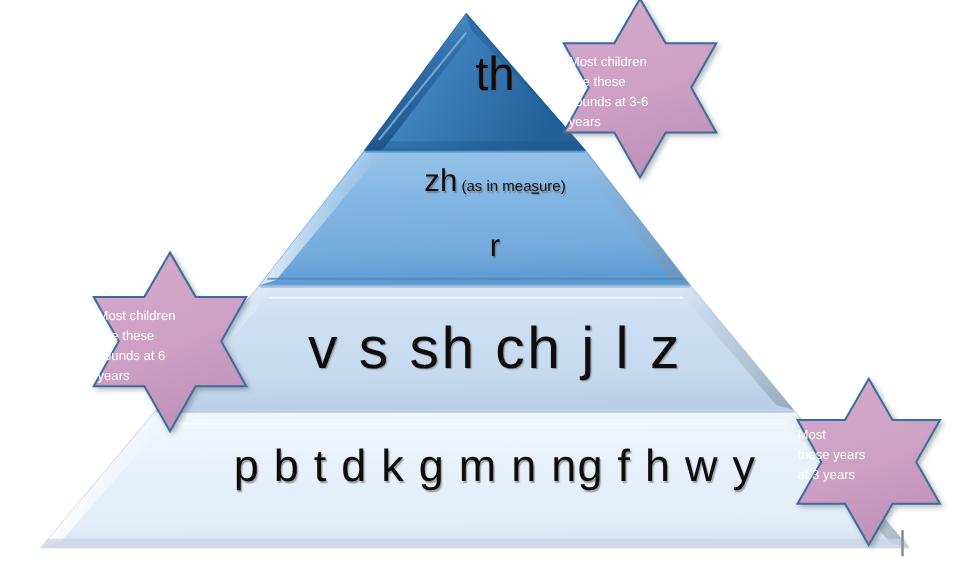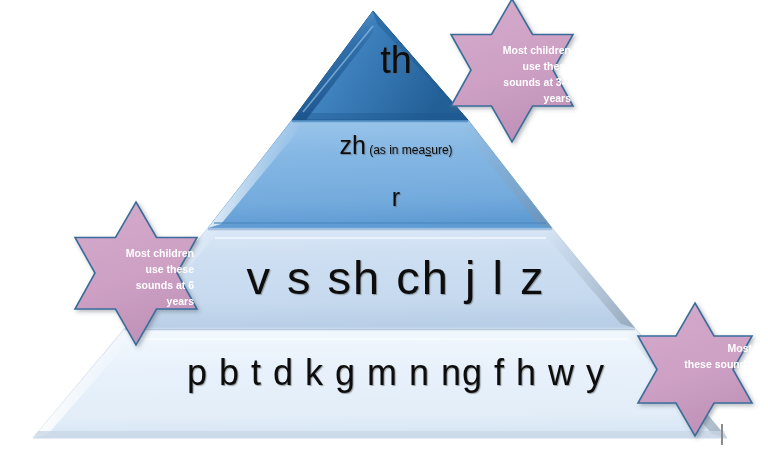--- a/index.html
+++ b/index.html
@@ -27,22 +27,22 @@
   #lbl-zh{ left:0;right:0;top:133px;font-size:25px;line-height:1; }
   #lbl-zh .paren{ font-size:12px; }
   #lbl-zh .paren .u{ text-decoration:underline; }
   #lbl-r{ left:0;right:0;top:185px;font-size:25px;line-height:1; }
   #lbl-t3{ left:0;right:0;top:254px;font-size:47px;line-height:1;letter-spacing:2px; }
   #lbl-t4{ left:0;right:0;top:355px;font-size:36px;line-height:1;letter-spacing:1px; }
 
   .star-text{
     position:absolute;
     color:#ffffff;
-    text-align:right;
-    font-weight:bold;
+    text-align:left;
+    font-weight:normal;
     font-size:10.5px;
     line-height:16px;
     font-family:"Liberation Sans", sans-serif;
     pointer-events:none;
   }
   #star1-text{ left:455px;top:42px;width:116px; }
   #star2-text{ left:78px;top:245px;width:116px; }
   #star3-text{ left:638px;top:340px;width:114px; }
 
   #caret{
@@ -177,18 +177,19 @@
 
   <div class="star-text" id="star2-text">
     <div>Most children</div>
     <div>use these</div>
     <div>sounds at 6</div>
     <div>years</div>
   </div>
 
   <div class="star-text" id="star3-text">
     <div>Most</div>
-    <div>these sounds</div>
+    <div>these years</div>
+    <div>at 3 years</div>
   </div>
 
   <div id="caret"></div>
 
 </div>
 
 </body></html>

